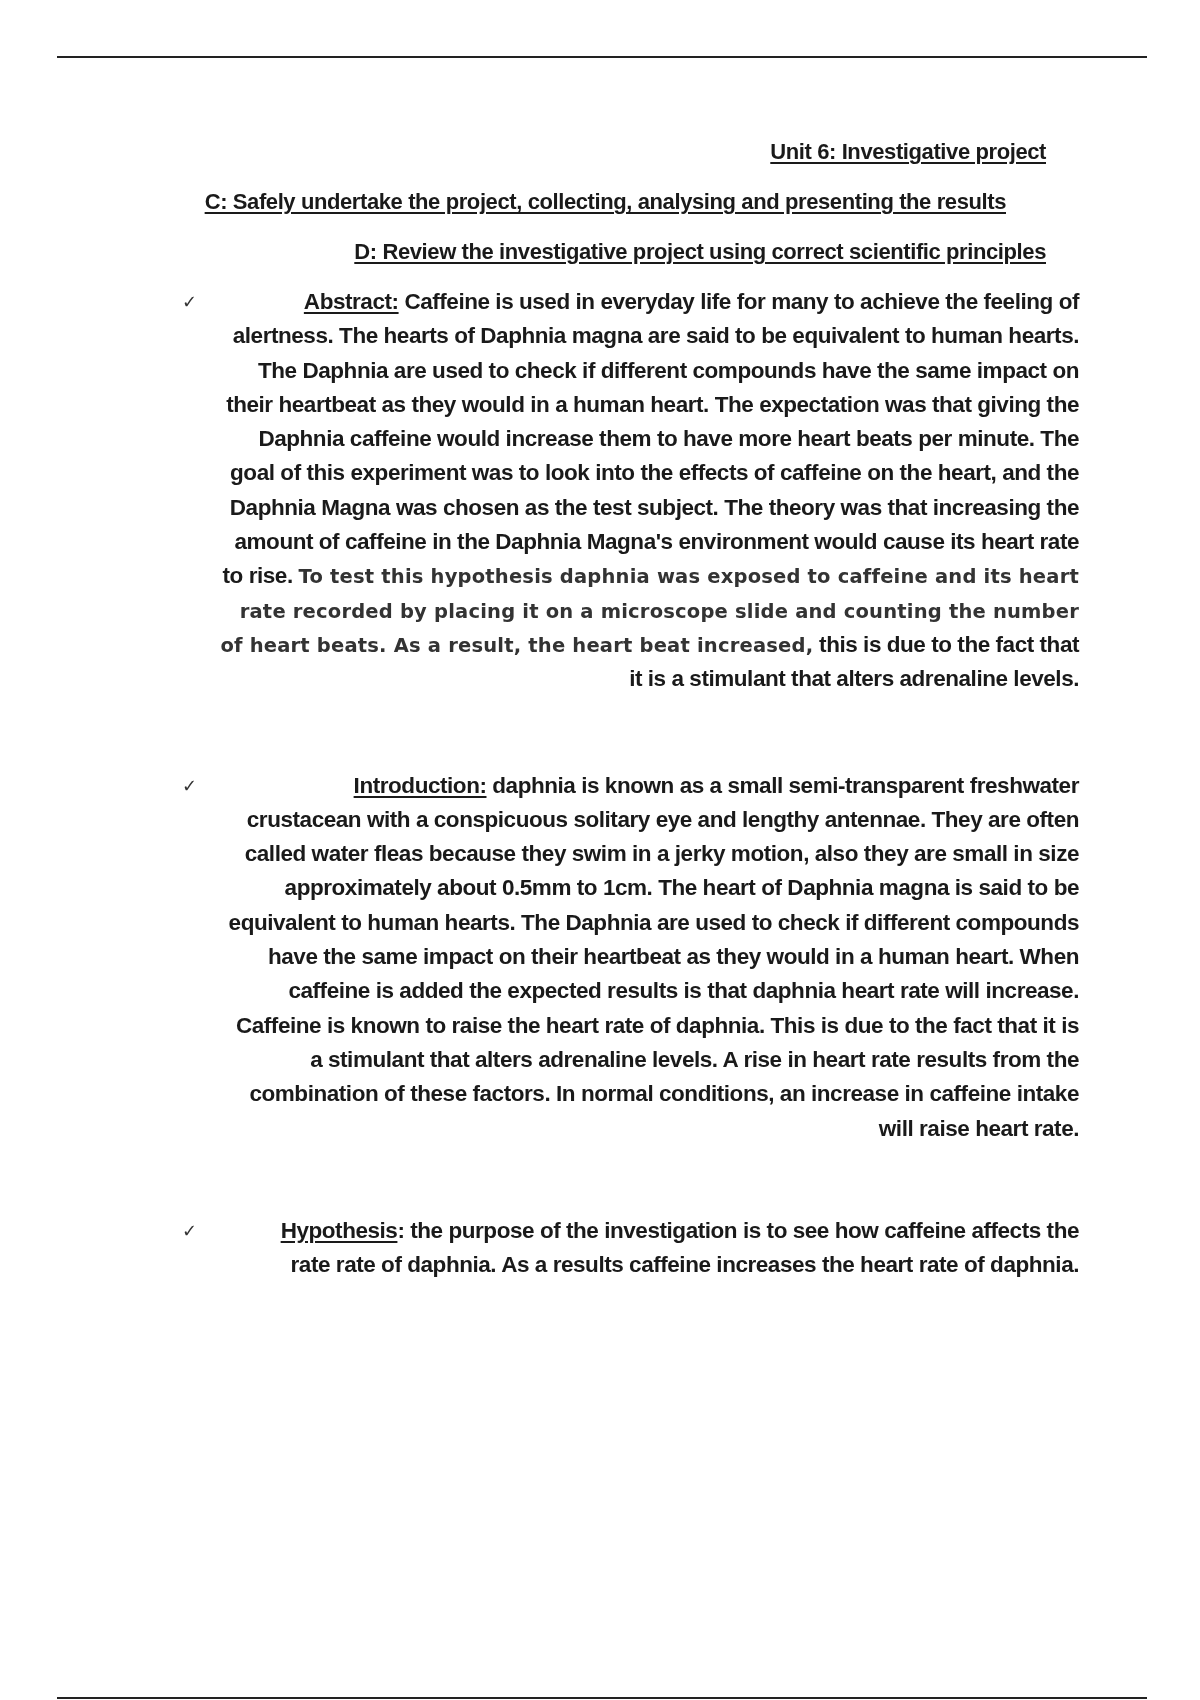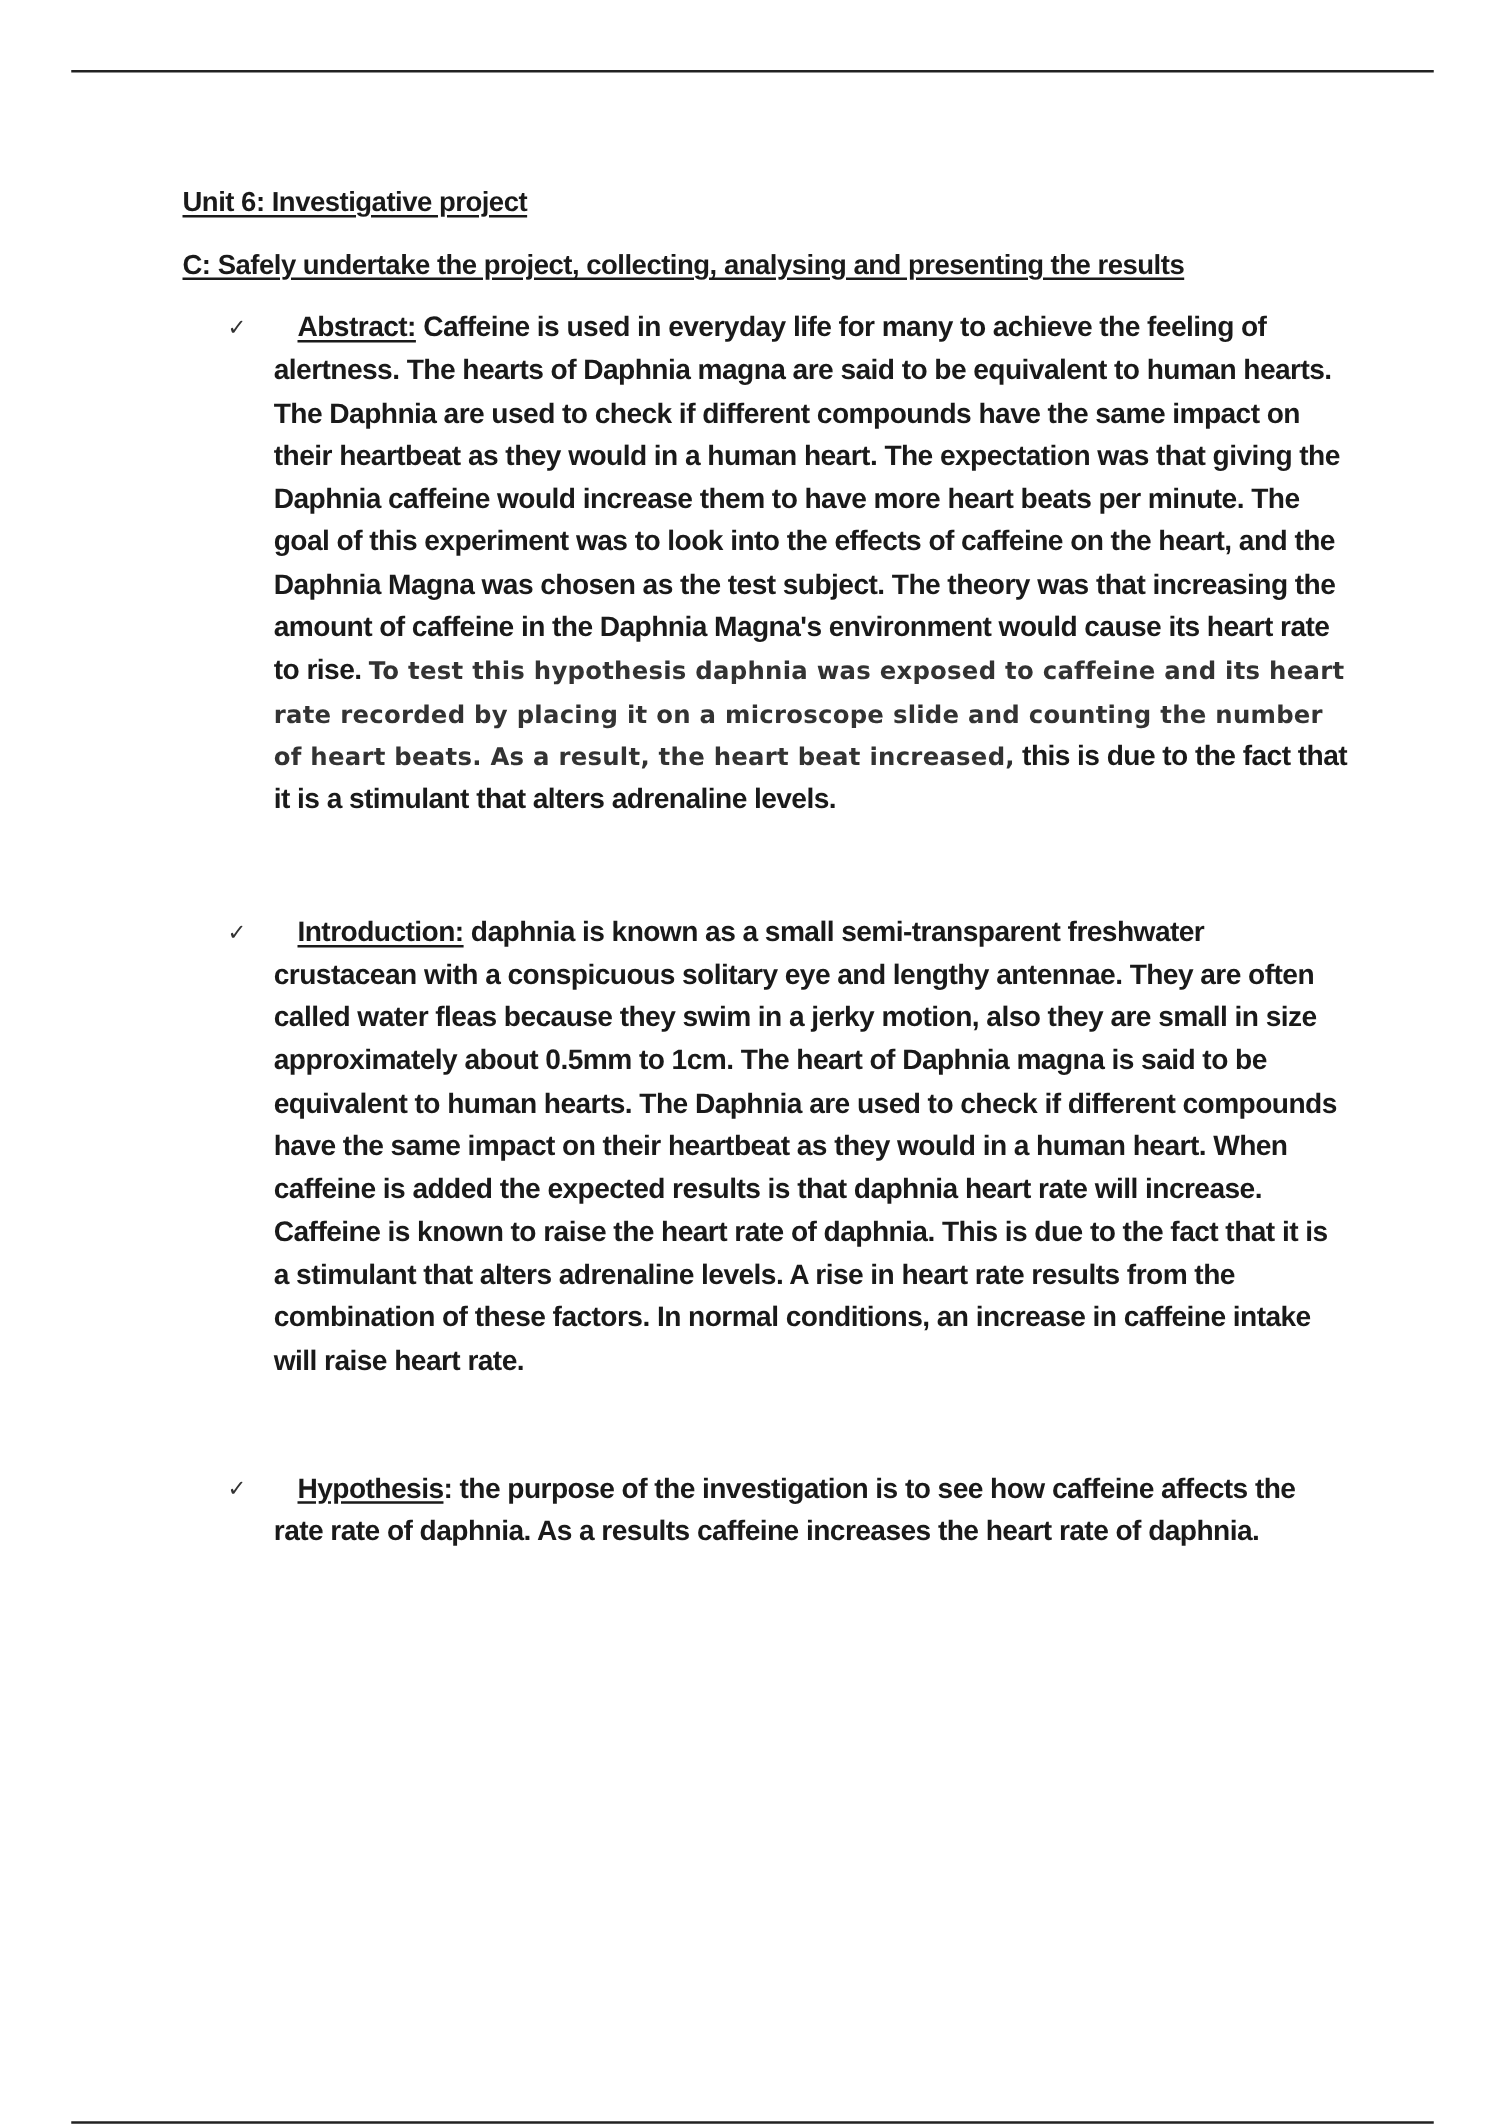--- a/index.html
+++ b/index.html
@@ -21,22 +21,23 @@
     width: 1090px;
     height: 2px;
     background: #222222;
   }
   .rule.top { top: 56px; }
   .rule.bottom { top: 1697px; }
 
   .page-content {
     position: absolute;
     left: 146px;
-    top: 145px;
+    top: 135px;
     width: 900px;
+    text-align: right;
   }
   .heading {
     font-weight: bold;
     font-size: 22px;
     line-height: 34px;
     text-decoration: underline;
     text-underline-offset: 3px;
     letter-spacing: -0.4px;
     margin: 0 0 16px 0;
     color: #1a1a1a;
@@ -83,20 +84,21 @@
   .bullet.hypothesis { margin-top: 68px; }
 </style>
 </head>
 <body>
 
 <div class="rule top"></div>
 
 <div class="page-content">
   <p class="heading">Unit 6: Investigative project</p>
   <p class="heading wrap">C: Safely undertake the project, collecting, analysing and presenting the results</p>
+  <p class="heading">D: Review the investigative project using correct scientific principles</p>
 
   <ul class="bullet-list">
     <li class="bullet abstract">
       <span class="check">✓</span>
       <span class="label">Abstract:</span><span> Caffeine is used in everyday life for many to achieve the feeling of alertness. The hearts of Daphnia magna are said to be equivalent to human hearts. The Daphnia are used to check if different compounds have the same impact on their heartbeat as they would in a human heart. The expectation was that giving the Daphnia caffeine would increase them to have more heart beats per minute. The goal of this experiment was to look into the effects of caffeine on the heart, and the Daphnia Magna was chosen as the test subject. The theory was that increasing the amount of caffeine in the Daphnia Magna's environment would cause its heart rate to rise. </span><span class="mono-run">To test this hypothesis daphnia was exposed to caffeine and its heart rate recorded by placing it on a microscope slide and counting the number of heart beats. As a result, the heart beat increased,</span><span> this is due to the fact that it is a stimulant that alters adrenaline levels.</span>
     </li>
 
     <li class="bullet intro">
       <span class="check">✓</span>
       <span class="label">Introduction:</span><span> daphnia is known as a small semi-transparent freshwater crustacean with a conspicuous solitary eye and lengthy antennae. They are often called water fleas because they swim in a jerky motion, also they are small in size approximately about 0.5mm to 1cm. The heart of Daphnia magna is said to be equivalent to human hearts. The Daphnia are used to check if different compounds have the same impact on their heartbeat as they would in a human heart. When caffeine is added the expected results is that daphnia heart rate will increase. Caffeine is known to raise the heart rate of daphnia. This is due to the fact that it is a stimulant that alters adrenaline levels. A rise in heart rate results from the combination of these factors. In normal conditions, an increase in caffeine intake will raise heart rate.</span>

